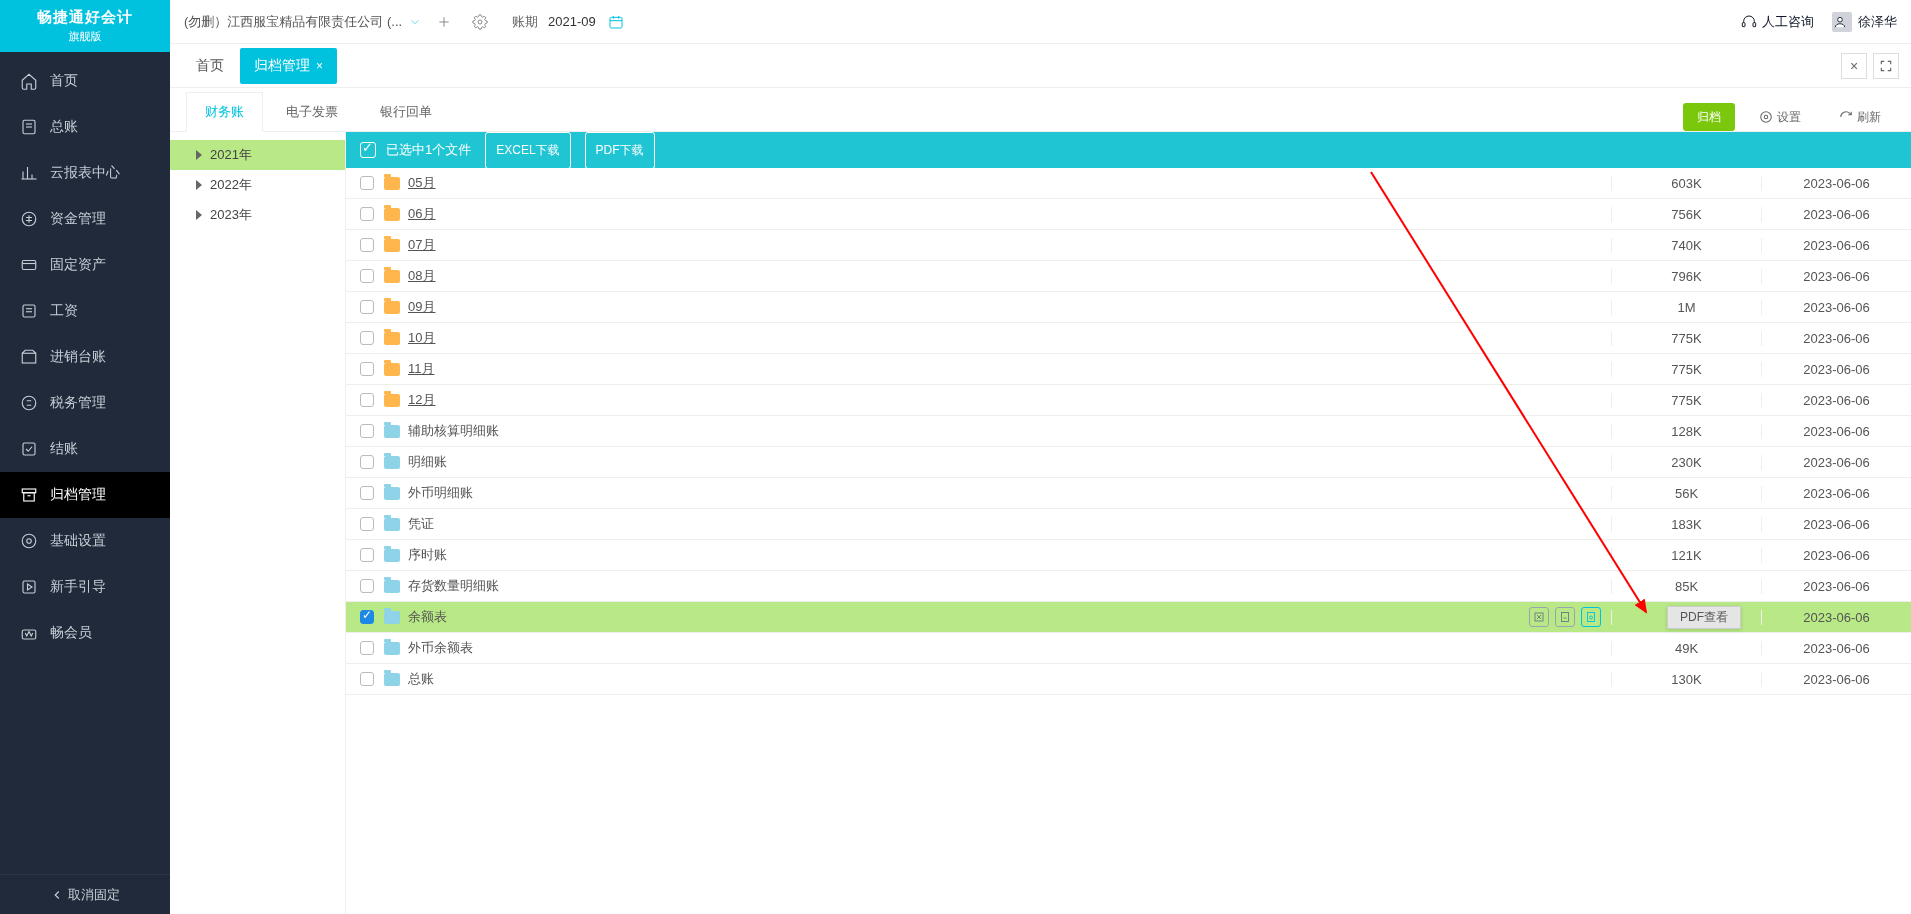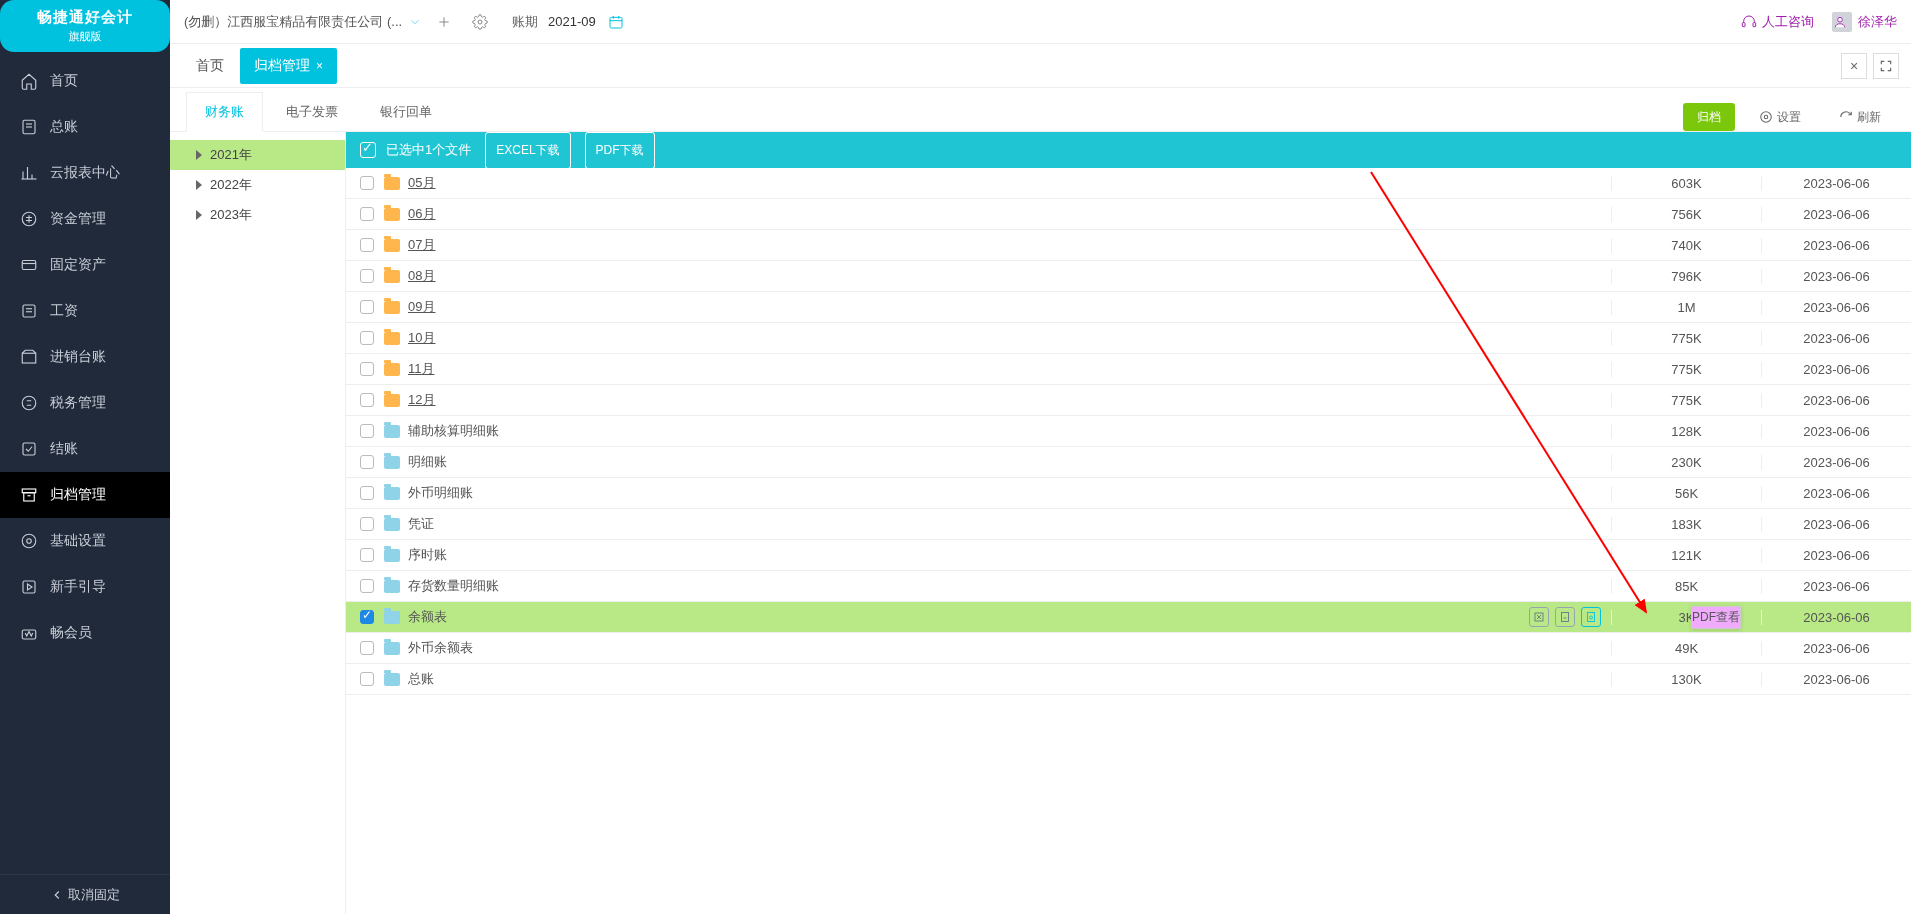--- a/index.html
+++ b/index.html
@@ -1,21 +1,21 @@
 <!DOCTYPE html>
 <html><head>
 <meta charset="utf-8">
 <style>
 * { margin: 0; padding: 0; box-sizing: border-box; font-family: "Microsoft YaHei", sans-serif; }
 html, body { width: 100%; height: 100%; overflow: hidden; }
 .app { display: flex; width: 1911px; height: 914px; background: #f5f5f5; }
 
 
 .sidebar { width: 170px; background: #202a3b; color: #c8cdd6; display: flex; flex-direction: column; flex-shrink: 0; }
-.brand { height: 52px; background: #00c1de; color: #fff; display: flex; flex-direction: column; align-items: center; justify-content: center; border-radius: 14px; }
+.brand { height: 52px; background: #00c1de; color: #fff; display: flex; flex-direction: column; align-items: center; justify-content: center; }
 .brand-logo { font-size: 15px; font-weight: 600; letter-spacing: 1px; }
 .brand-sub { font-size: 11px; margin-top: 2px; }
 .nav { flex: 1; padding-top: 6px; }
 .nav-item { height: 46px; display: flex; align-items: center; padding-left: 20px; cursor: pointer; font-size: 14px; color: #c8cdd6; }
 .nav-item.active { background: #000; color: #fff; }
 .nav-icon { width: 18px; height: 18px; margin-right: 12px; display: inline-flex; align-items: center; justify-content: center; }
 .nav-icon svg { width: 18px; height: 18px; fill: none; stroke: currentColor; stroke-width: 1.5; }
 .sidebar-footer { height: 40px; border-top: 1px solid #2b3648; display: flex; align-items: center; justify-content: center; font-size: 13px; cursor: pointer; }
 .sidebar-footer svg { width: 14px; height: 14px; margin-right: 4px; stroke: currentColor; fill: none; stroke-width: 2; }
 
@@ -25,21 +25,21 @@
 
 .topbar { height: 44px; display: flex; align-items: center; padding: 0 14px; border-bottom: 1px solid #eee; background: #fff; font-size: 13px; color: #555; }
 .topbar .company { display: flex; align-items: center; cursor: pointer; }
 .topbar .company svg { width: 14px; height: 14px; stroke: #00c1de; fill: none; margin-left: 6px; }
 .top-icon { width: 28px; height: 28px; display: inline-flex; align-items: center; justify-content: center; margin-left: 8px; cursor: pointer; color: #888; }
 .top-icon svg { width: 16px; height: 16px; stroke: currentColor; fill: none; stroke-width: 1.5; }
 .period-label { margin-left: 18px; color: #666; }
 .period-value { margin-left: 10px; color: #333; }
 .cal-icon { color: #00c1de; margin-left: 6px; }
 .topbar .spacer { flex: 1; }
-.top-action { display: flex; align-items: center; margin-left: 18px; cursor: pointer; color: #a21caf; }
+.top-action { display: flex; align-items: center; margin-left: 18px; cursor: pointer; color: #0f172a; }
 .top-action svg { width: 16px; height: 16px; margin-right: 5px; stroke: currentColor; fill: none; stroke-width: 1.5; }
 .avatar { width: 20px; height: 20px; background: #d0d4da; border-radius: 2px; margin-right: 6px; display: inline-flex; align-items: center; justify-content: center; }
 .avatar svg { width: 14px; height: 14px; fill: #fff; }
 
 
 .tabsbar { height: 44px; display: flex; align-items: center; padding: 0 12px; border-bottom: 1px solid #eee; background: #fff; position: relative; }
 .tab { height: 36px; padding: 0 14px; display: flex; align-items: center; font-size: 14px; color: #555; cursor: pointer; border-radius: 2px; margin-right: 2px; }
 .tab.active { background: #00c1de; color: #fff; }
 .tab .close { margin-left: 6px; font-size: 12px; }
 .tabs-right { margin-left: auto; display: flex; align-items: center; }
@@ -85,21 +85,21 @@
 .ficon.folder::before { content: ""; position: absolute; top: -3px; left: 0; width: 7px; height: 3px; background: #ffb74d; border-radius: 1px 1px 0 0; }
 .ficon.doc { background: #8fd3e8; }
 .ficon.doc::before { content: ""; position: absolute; top: -3px; left: 0; width: 7px; height: 3px; background: #8fd3e8; border-radius: 1px 1px 0 0; }
 .fname { cursor: pointer; }
 .fname.link { text-decoration: underline; }
 
 .row-actions { position: absolute; right: 310px; display: flex; align-items: center; gap: 6px; }
 .ract { width: 20px; height: 20px; border: 1px solid #9aa4ae; border-radius: 3px; display: flex; align-items: center; justify-content: center; color: #6b7785; cursor: pointer; }
 .ract.hl { border-color: #00c1de; color: #00c1de; }
 .ract svg { width: 12px; height: 12px; stroke: currentColor; fill: none; stroke-width: 1.8; }
-.tooltip { position: absolute; right: 170px; top: 4px; background: #f0abfc; border: 1px solid #ccc; padding: 2px 0; font-size: 12px; color: #555; white-space: nowrap; box-shadow: 0 1px 4px rgba(0,0,0,.15); }
+.tooltip { position: absolute; right: 170px; top: 4px; background: #e5e5e5; border: 1px solid #ccc; padding: 2px 12px; font-size: 12px; color: #555; white-space: nowrap; box-shadow: 0 1px 4px rgba(0,0,0,.15); }
 
 .arrow { position: absolute; pointer-events: none; }
 .arrow svg { overflow: visible; }
 </style>
 </head>
 <body>
 
 <div class="app">
 
   <div class="sidebar">

